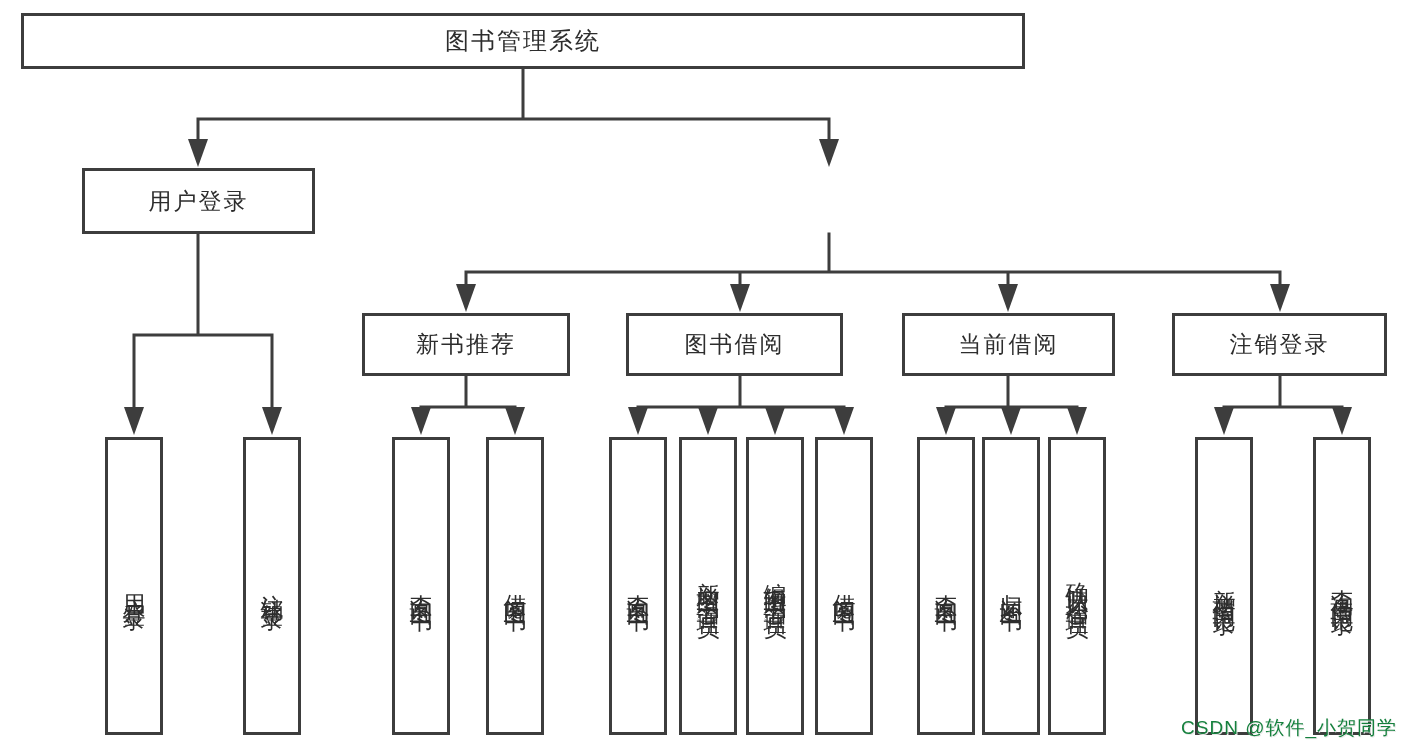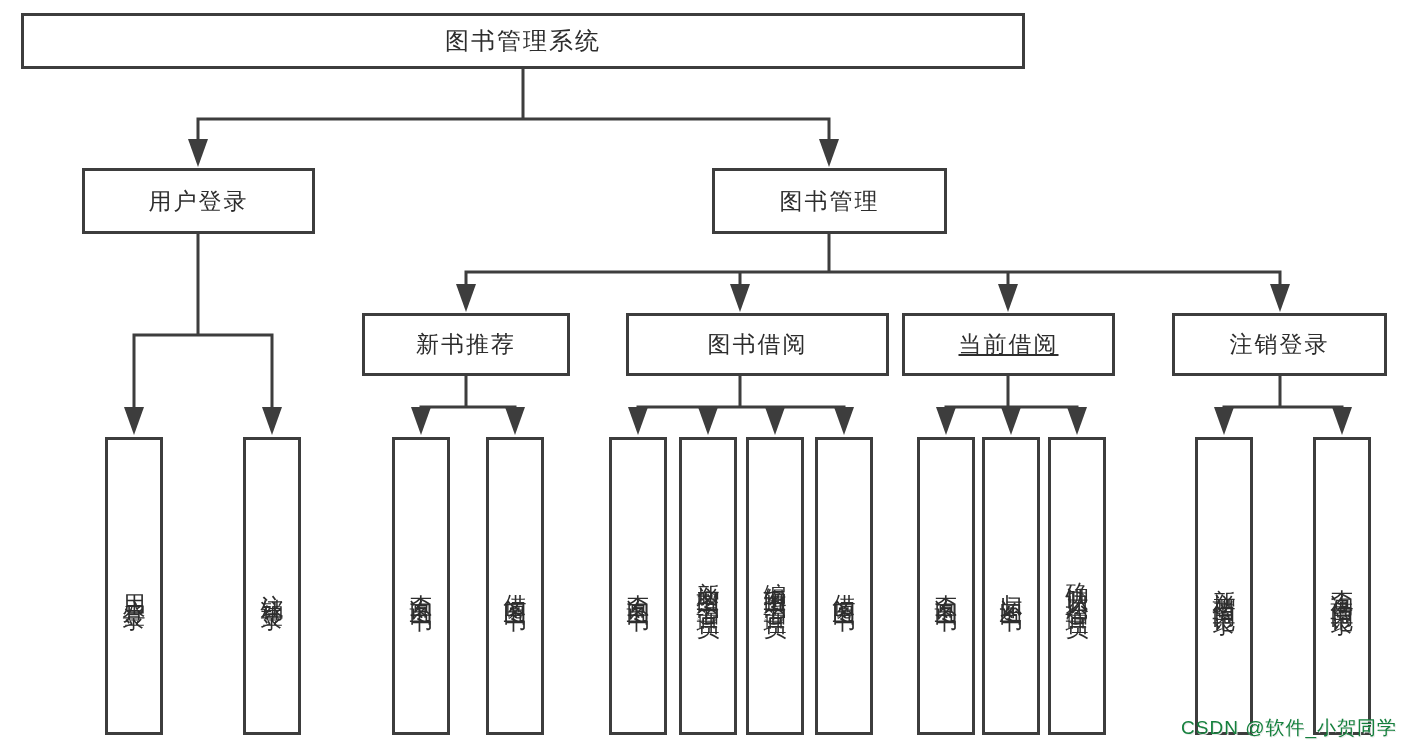--- a/index.html
+++ b/index.html
@@ -15,22 +15,22 @@
   .root .hlabel{font-size:24px;}
   .vlabel{
     writing-mode:vertical-rl;text-orientation:mixed;
     font-size:23px;letter-spacing:5px;line-height:1;color:#2d2d2d;white-space:nowrap;
   }
   
   .root{left:21px;top:13px;width:1004px;height:56px;}
   .n-user-login{left:82px;top:168px;width:233px;height:66px;}
   .n-book-mgmt{left:712px;top:168px;width:235px;height:66px;}
   .n-new-book-rec{left:362px;top:313px;width:208px;height:63px;}
-  .n-book-borrow{left:626px;top:313px;width:263px;height:63px;}
-  .n-current-borrow{left:902px;top:313px;width:213px;height:63px;text-decoration:underline;}
+  .n-book-borrow{left:626px;top:313px;width:217px;height:63px;}
+  .n-current-borrow{left:902px;top:313px;width:213px;height:63px;}
   .n-borrow-records{left:1172px;top:313px;width:215px;height:63px;}
   .leaf{top:437px;width:58px;height:298px;}
   .l1{left:105px;} .l2{left:243px;}
   .l3{left:392px;} .l4{left:486px;}
   .l5{left:609px;} .l6{left:679px;} .l7{left:746px;} .l8{left:815px;}
   .l9{left:917px;} .l10{left:982px;} .l11{left:1048px;}
   .l12{left:1195px;} .l13{left:1313px;}
   #connectors{position:absolute;left:0;top:0;width:1405px;height:747px;pointer-events:none;}
   .watermark{
     position:absolute;right:8px;bottom:6px;font-size:19px;letter-spacing:1px;
@@ -72,23 +72,20 @@
         <polygon points="1332,407 1352,407 1342,435" fill="#3d3d3d"></polygon>
       </g>
   </svg>
 
   <div class="node root">
     <span class="hlabel">图书管理系统</span>
   </div>
 
   <div class="node n-user-login">
     <span class="hlabel">用户登录</span>
-  </div>
-  <div class="node n-book-mgmt">
-    <span class="hlabel">图书管理</span>
   </div>
 
   <div class="node n-new-book-rec">
     <span class="hlabel">新书推荐</span>
   </div>
   <div class="node n-book-borrow">
     <span class="hlabel">图书借阅</span>
   </div>
   <div class="node n-current-borrow">
     <span class="hlabel">当前借阅</span>

